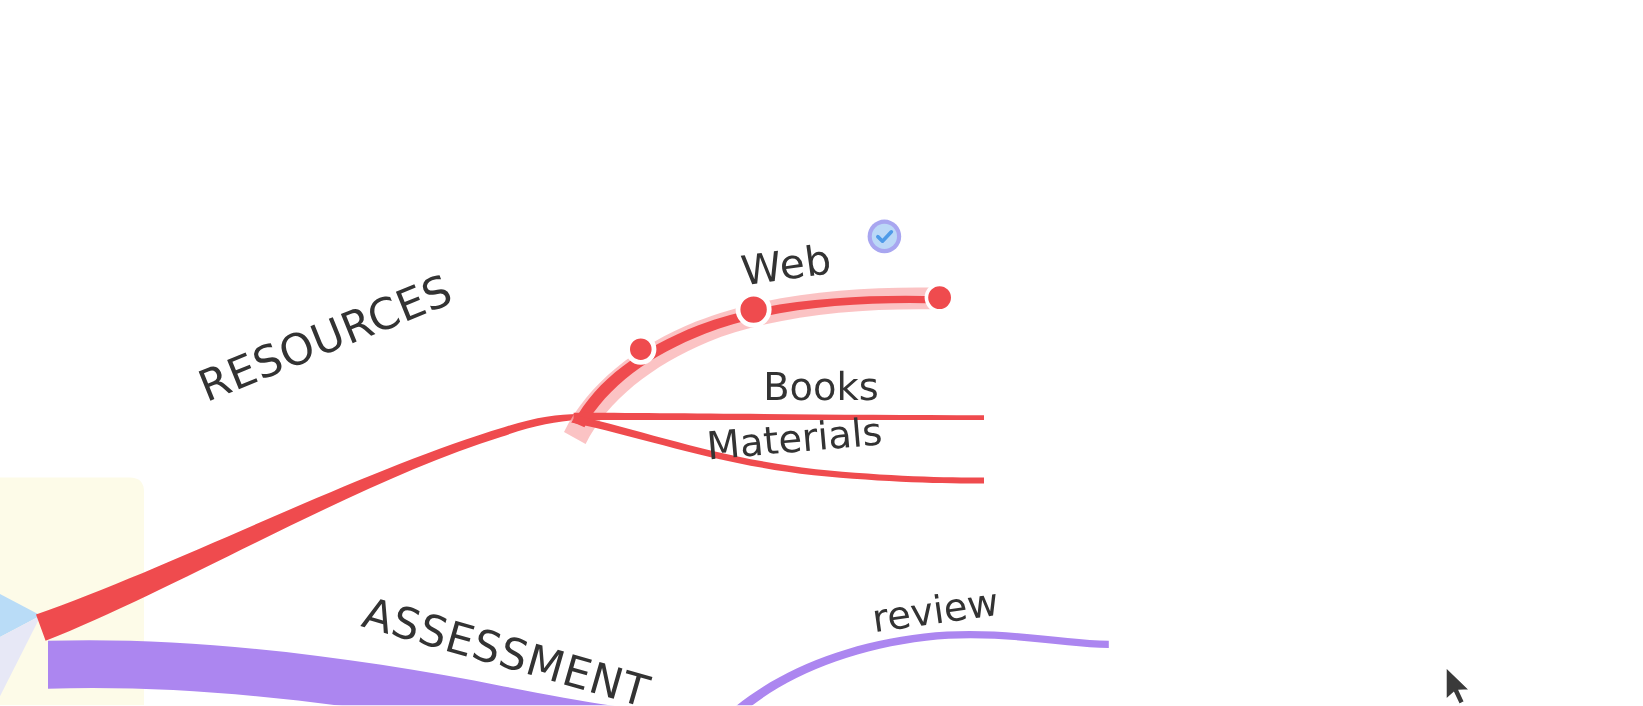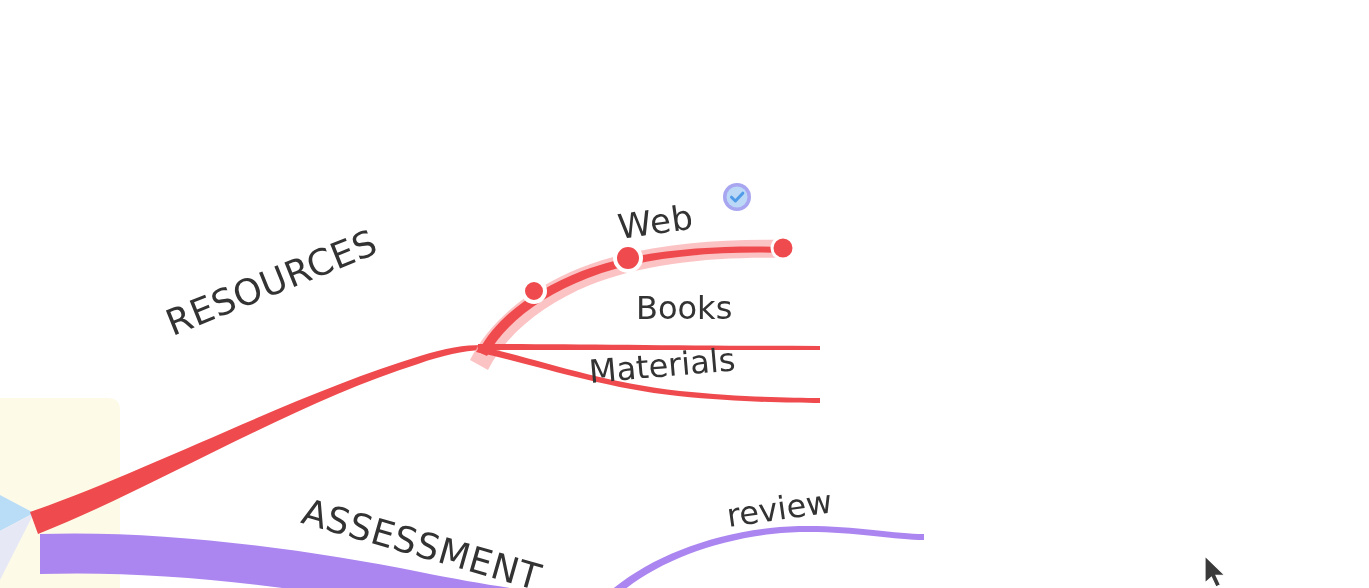--- a/index.html
+++ b/index.html
@@ -140,21 +140,21 @@
                C 890 540, 830 527, 772 534
                C 704 542, 646 567, 608 604
                Z" fill="#AC86F0"></path>
     </g>
   </svg>
 
   <div class="node-label label-branch" style="left:168px; top:307px; transform: rotate(-22deg); transform-origin: 0 50%;">RESOURCES</div>
 
   <div class="node-label label-branch" style="left:618px; top:210px; font-size:34px; transform: rotate(-8deg); transform-origin: 0 50%;">Web</div>
 
-  <div class="node-label label-sub" style="left:636px; top:292px;">Books</div>
+  <div class="node-label label-sub" style="left:636px; top:306px;">Books</div>
 
   <div class="node-label label-sub" style="left:589px; top:356px; transform: rotate(-5deg); transform-origin: 0 50%;">Materials</div>
 
   <div class="node-label label-branch" style="left:303px; top:493px; transform: rotate(16deg); transform-origin: 0 50%;">ASSESSMENT</div>
 
   <div class="node-label label-sub" style="left:727px; top:500px; transform: rotate(-8deg); transform-origin: 0 50%;">review</div>
 
   <div class="check-badge" style="left:722px; top:182px;">
     <svg width="30" height="30" viewBox="0 0 30 30">
       <circle cx="15" cy="15" r="14" fill="#A8A6F0"></circle>

